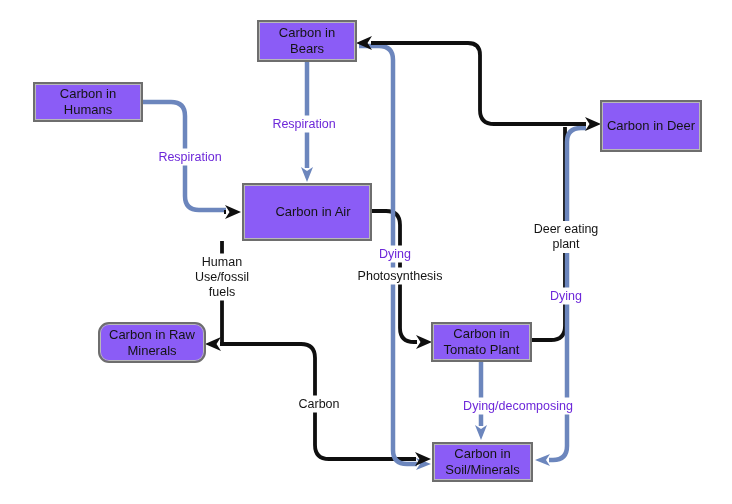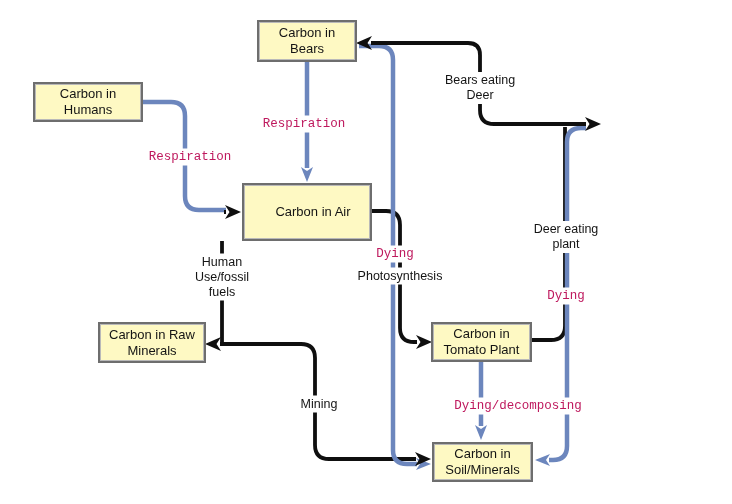--- a/index.html
+++ b/index.html
@@ -6,21 +6,21 @@
   .canvas{
     position:relative;
     width:732px;height:504px;
     background:#ffffff;
     font-family:"Liberation Sans", sans-serif;
     overflow:hidden;
   }
   .canvas svg{position:absolute;left:0;top:0;}
   .node{
     position:absolute;
-    background:#fef9c3;
+    background:#8b5cf6;
     border:2px solid #6e6e6e;
     box-sizing:border-box;
     display:flex;align-items:center;justify-content:center;
     text-align:center;
     color:#141414;
     font-size:13px;
     line-height:1.22;
     white-space:pre-line;
     box-shadow:0 0 0 1px #b9b9b9 inset;
   }
@@ -28,28 +28,28 @@
     position:absolute;
     transform:translate(-50%,-50%);
     background:#ffffff;
     padding:1px 2px;
     text-align:center;
     font-size:12.5px;
     line-height:1.2;
     white-space:pre-line;
   }
   .lbl-black{color:#141414;}
-  .lbl-blue{color:#be185d;font-family:Liberation Mono, monospace;}
+  .lbl-blue{color:#6d28d9;}
 
   
   .n-bears{left:257px;top:20px;width:100px;height:42px;}
   .n-humans{left:33px;top:82px;width:110px;height:40px;}
   .n-deer{left:600px;top:100px;width:102px;height:52px;}
   .n-air{left:242px;top:183px;width:130px;height:58px;padding-left:12px;}
-  .n-raw{left:98px;top:322px;width:108px;height:41px;}
+  .n-raw{left:98px;top:322px;width:108px;height:41px;border-radius:11px;}
   .n-tomato{left:431px;top:322px;width:101px;height:40px;}
   .n-soil{left:432px;top:442px;width:101px;height:40px;}
 
   
   .l-resp-humans{left:190px;top:157px;}
   .l-resp-bears{left:304px;top:124px;}
   .l-bears-eating{left:480px;top:88px;}
   .l-dying-bears{left:395px;top:254px;}
   .l-photo{left:400px;top:276px;}
   .l-human-use{left:222px;top:277px;}
@@ -86,36 +86,35 @@
 
     <path d="M371,43 H468 Q480,43 480,55 V110 Q480,124 494,124 H586" fill="none" stroke="#0f0f0f" stroke-width="3.8" marker-start="url(#ab)" marker-end="url(#ab)"></path>
     <path d="M224,212 H226" fill="none" stroke="#0f0f0f" stroke-width="3.8" marker-end="url(#ab)"></path>
     <path d="M414,459 H416" fill="none" stroke="#0f0f0f" stroke-width="3.8" marker-end="url(#ab)"></path>
   </svg>
 
   <div class="node n-bears">Carbon in
 Bears</div>
   <div class="node n-humans">Carbon in
 Humans</div>
+  <div class="node n-deer">Carbon in Deer</div>
   <div class="node n-air">Carbon in Air</div>
   <div class="node n-raw">Carbon in Raw
 Minerals</div>
   <div class="node n-tomato">Carbon in
 Tomato Plant</div>
   <div class="node n-soil">Carbon in
 Soil/Minerals</div>
 
   <div class="edge-label lbl-blue  l-resp-humans">Respiration</div>
   <div class="edge-label lbl-blue  l-resp-bears">Respiration</div>
-  <div class="edge-label lbl-black l-bears-eating">Bears eating
-Deer</div>
   <div class="edge-label lbl-blue  l-dying-bears">Dying</div>
   <div class="edge-label lbl-black l-photo">Photosynthesis</div>
   <div class="edge-label lbl-black l-deer-eating">Deer eating
 plant</div>
   <div class="edge-label lbl-black l-human-use">Human
 Use/fossil
 fuels</div>
   <div class="edge-label lbl-blue  l-dying-deer">Dying</div>
-  <div class="edge-label lbl-black l-mining">Mining</div>
+  <div class="edge-label lbl-black l-mining">Carbon</div>
   <div class="edge-label lbl-blue  l-decomp">Dying/decomposing</div>
 
 </div>
 
 </body></html>

